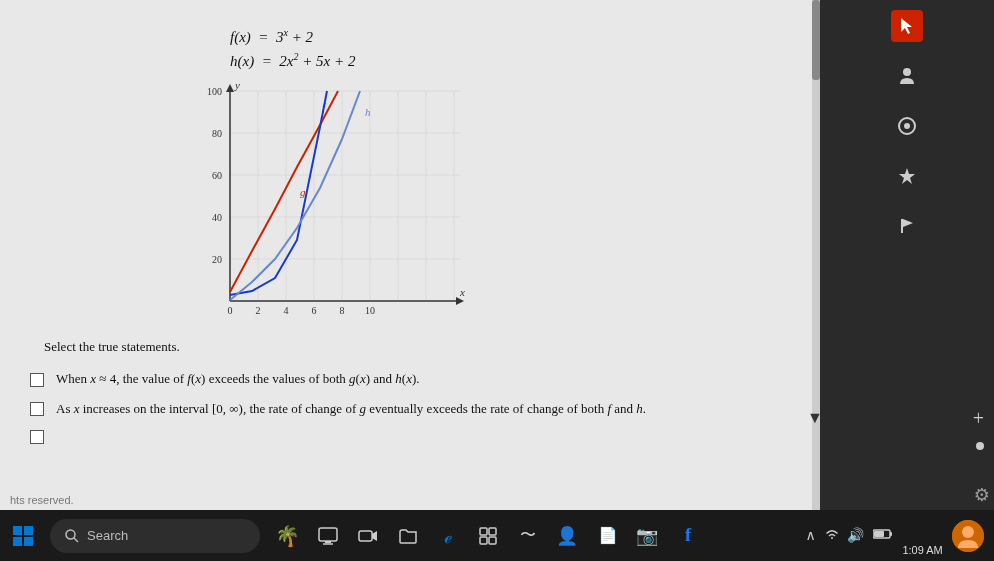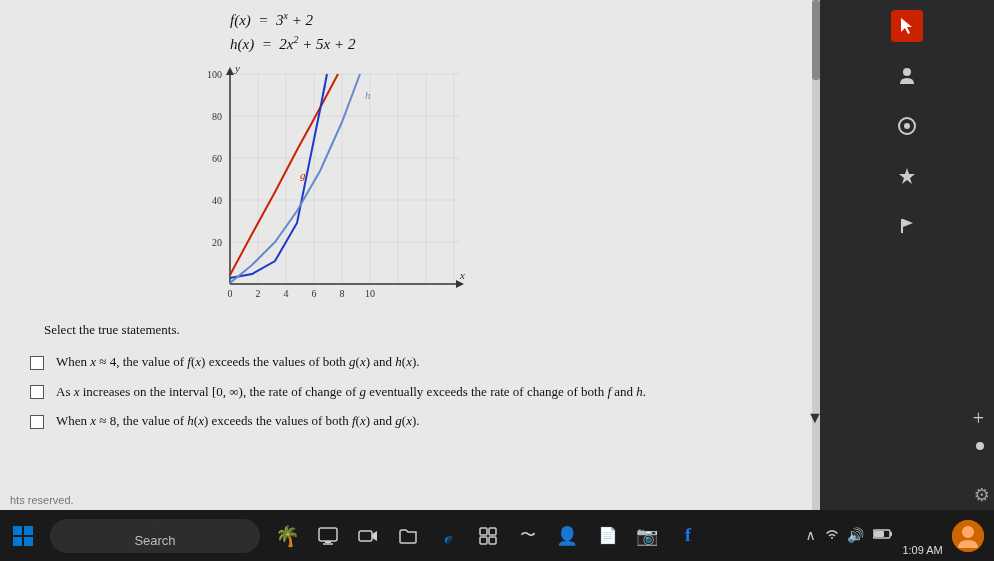--- a/index.html
+++ b/index.html
@@ -13,21 +13,21 @@
     }
 
     
     .main-content {
       position: absolute;
       top: 0;
       left: 0;
       width: 820px;
       height: 510px;
       background: #e8e8e8;
-      padding: 3px 30px;
+      padding: 20px 30px;
     }
 
     
     .right-sidebar {
       position: absolute;
       top: 0;
       right: 0;
       width: 174px;
       height: 510px;
       background: #2a2a2a;
@@ -169,21 +169,20 @@
       display: flex;
       align-items: center;
       background: #2d2d2d;
       border-radius: 20px;
       padding: 5px 15px;
       gap: 8px;
       width: 210px;
       height: 34px;
       margin-left: 5px;
       cursor: pointer;
-      flex-direction: column;
     }
 
     .search-box-text {
       color: #bbb;
       font-size: 13px;
       font-family: 'Segoe UI', sans-serif;
     }
 
     .taskbar-icons {
       display: flex;
@@ -340,21 +339,20 @@
     <div class="statement-row">
       <div class="checkbox"></div>
       <span class="statement-text">When <i>x</i> ≈ 4, the value of <i>f</i>(<i>x</i>) exceeds the values of both <i>g</i>(<i>x</i>) and <i>h</i>(<i>x</i>).</span>
     </div>
     <div class="statement-row">
       <div class="checkbox"></div>
       <span class="statement-text">As <i>x</i> increases on the interval [0, ∞), the rate of change of <i>g</i> eventually exceeds the rate of change of both <i>f</i> and <i>h</i>.</span>
     </div>
     <div class="statement-row">
       <div class="checkbox"></div>
-      <span class="statement-text">When <i>x</i> ≈ 8, the value of <i>h</i>(<i>x</i>) exceeds the values of both <i>f</i>(<i>x</i>) and <i>g</i>(<i>x</i>).</span>
     </div>
   </div>
 
 </div>
 
 <div class="right-sidebar">
   <div class="sidebar-icon red">
     <svg width="20" height="20" viewBox="0 0 20 20">
       <polygon points="4,2 4,16 8,12 11,18 13,17 10,11 15,11" fill="white"></polygon>
     </svg>

